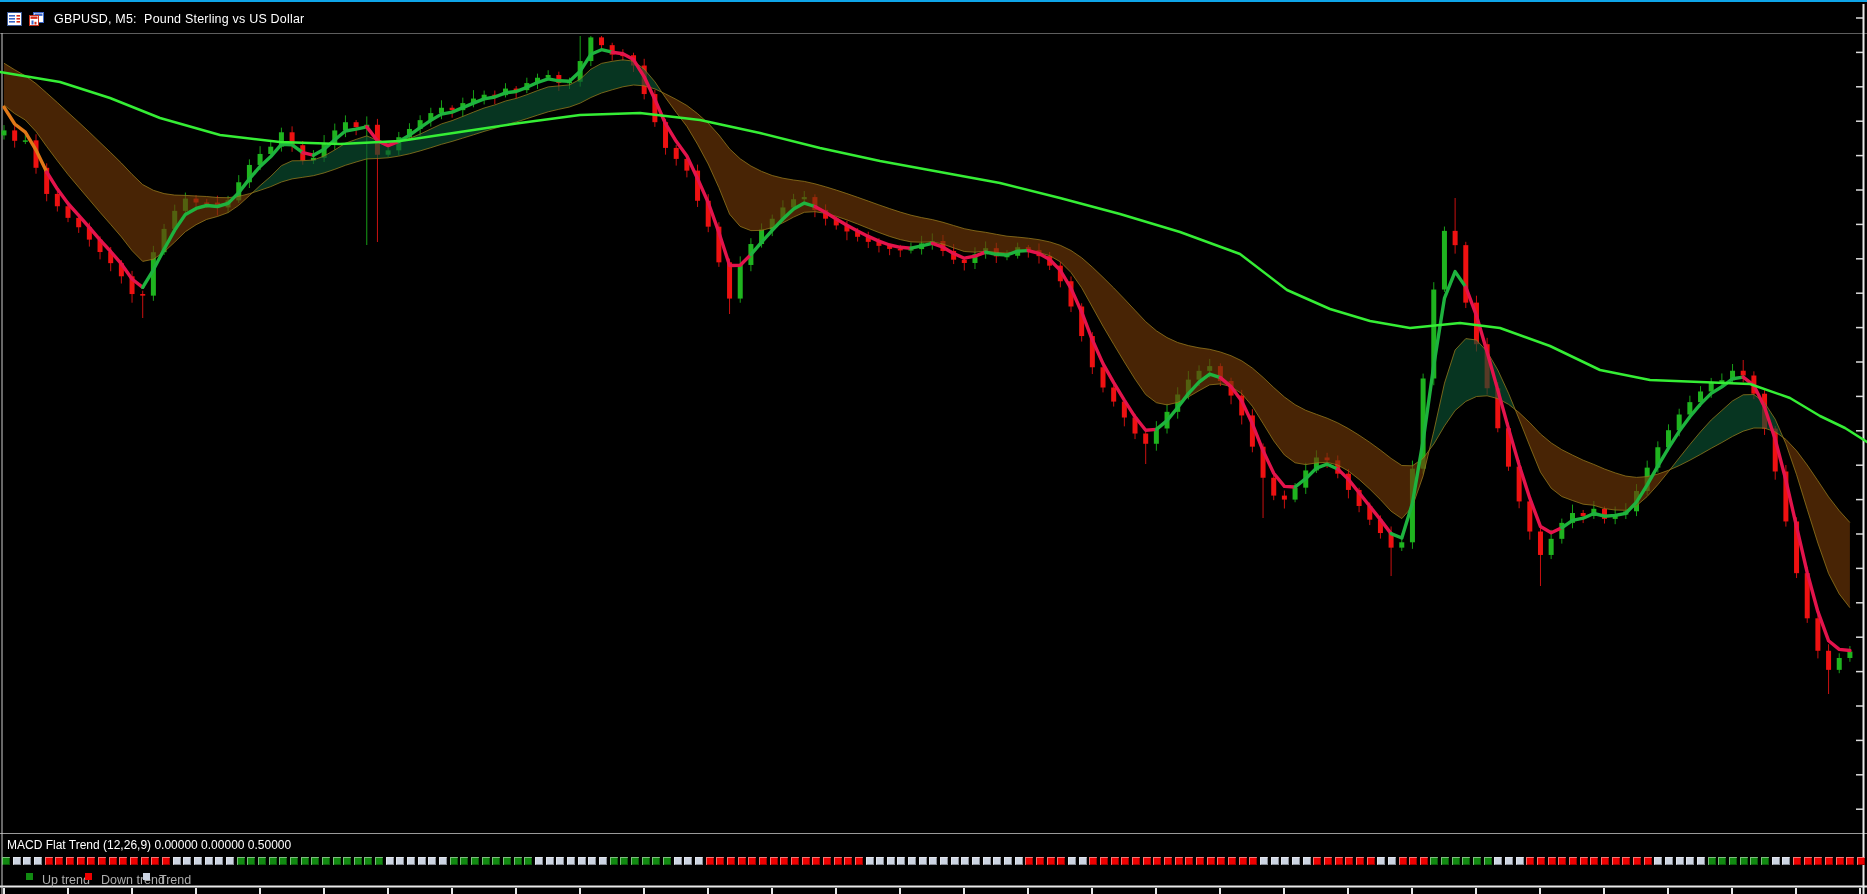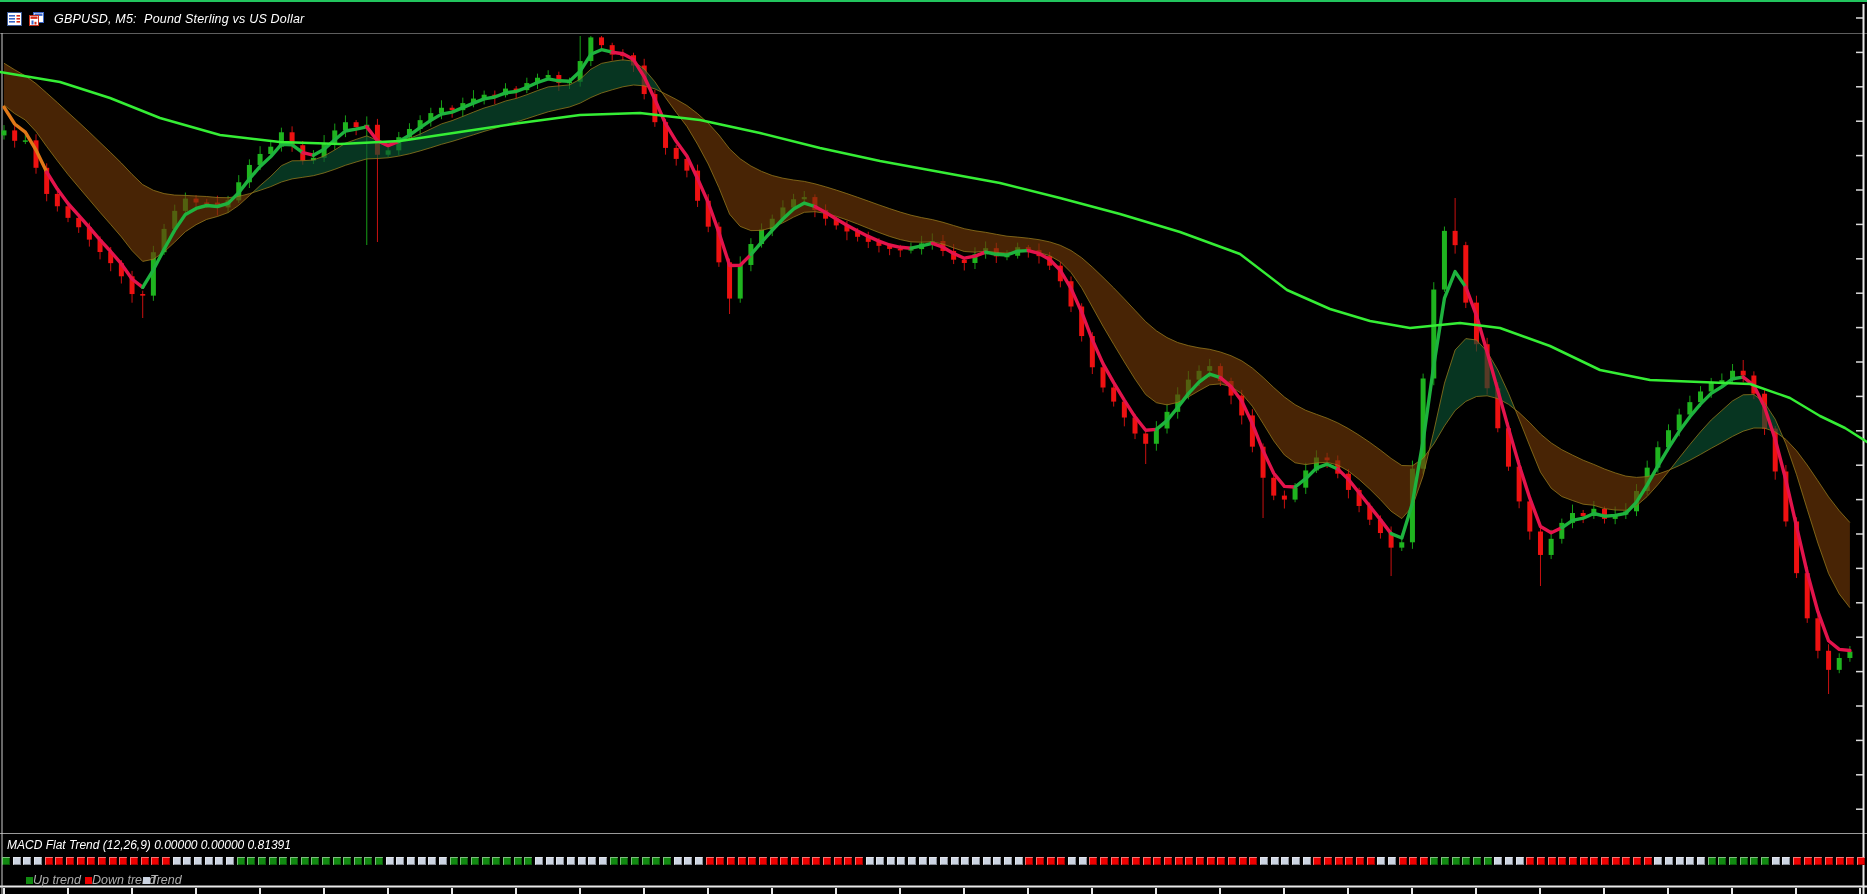--- a/index.html
+++ b/index.html
@@ -1,39 +1,39 @@
 <!DOCTYPE html>
 <html><head>
 <meta charset="utf-8">
 <style>
   html,body{margin:0;padding:0;background:#222;}
   .window{
     position:relative;width:1867px;height:894px;background:#000;
     font-family:"Liberation Sans",sans-serif;overflow:hidden;
-    border-top:2px solid #22c55e;box-sizing:border-box;font-style:italic;
+    border-top:2px solid #0ea5e9;box-sizing:border-box;
   }
   .titlebar{
     position:absolute;top:2px;left:0;width:100%;height:29px;
     display:flex;align-items:center;padding-left:7px;gap:7px;box-sizing:border-box;
   }
   .titlebar .wicon{width:15px;height:14px;display:inline-block;}
   .title-text{
     color:#ffffff;font-size:12.5px;letter-spacing:.2px;white-space:pre;margin-left:3px;
   }
   #chart-svg{position:absolute;top:0;left:0;}
   .pane-label{
     position:absolute;left:7px;top:836px;color:#ffffff;font-size:12px;white-space:pre;
   }
   .dots{position:absolute;left:0;top:855px;height:9px;width:100%;}
   .dot{
     position:absolute;width:8px;height:8px;
     box-shadow:inset 1px 1px 0 rgba(255,255,255,.45), inset -1px -1px 0 rgba(0,0,0,.35);
   }
   .legend{position:absolute;top:871px;left:0;height:14px;width:600px;}
-  .legend-item{position:absolute;display:flex;align-items:center;gap:0;top:0;}
+  .legend-item{position:absolute;display:flex;align-items:flex-start;gap:9px;top:0;}
   .legend-swatch{width:7px;height:7px;display:inline-block;}
   .legend-label{color:#aeaeae;font-size:12.5px;}
 </style>
 </head>
 <body>
 
 <div class="window">
 
   <svg id="chart-svg" width="1867" height="894" viewBox="0 0 1867 894">
       <line x1="0" y1="31.5" x2="1867" y2="31.5" stroke="#5e5e5e" stroke-width="1"></line>
@@ -503,21 +503,21 @@
       <rect x="4.5" y="0.5" width="10" height="10" fill="#ffffff" stroke="#3a66c8"></rect>
       <rect x="5.5" y="1.5" width="8" height="2.4" fill="#3a66c8"></rect>
       <rect x="0.5" y="3.5" width="9" height="10" fill="#ffffff" stroke="#c8321e"></rect>
       <rect x="1.5" y="4.5" width="7" height="2.4" fill="#d42a1a"></rect>
       <rect x="2.5" y="8.5" width="2" height="4" fill="#3a66c8"></rect>
       <rect x="5.5" y="9.8" width="2" height="2.7" fill="#d42a1a"></rect>
     </svg>
     <span class="title-text">GBPUSD, M5:  Pound Sterling vs US Dollar</span>
   </div>
 
-  <div class="pane-label">MACD Flat Trend (12,26,9) 0.00000 0.00000 0.81391</div>
+  <div class="pane-label">MACD Flat Trend (12,26,9) 0.00000 0.00000 0.50000</div>
 
   <div class="dots" id="dot-row">
       <span class="dot" style="left: 2px; background: rgb(17, 138, 17);"></span>
       <span class="dot" style="left: 12.7px; background: rgb(204, 212, 226);"></span>
       <span class="dot" style="left: 23.3px; background: rgb(204, 212, 226);"></span>
       <span class="dot" style="left: 34px; background: rgb(204, 212, 226);"></span>
       <span class="dot" style="left: 44.6px; background: rgb(238, 0, 0);"></span>
       <span class="dot" style="left: 55.3px; background: rgb(238, 0, 0);"></span>
       <span class="dot" style="left: 66px; background: rgb(238, 0, 0);"></span>
       <span class="dot" style="left: 76.6px; background: rgb(238, 0, 0);"></span>

